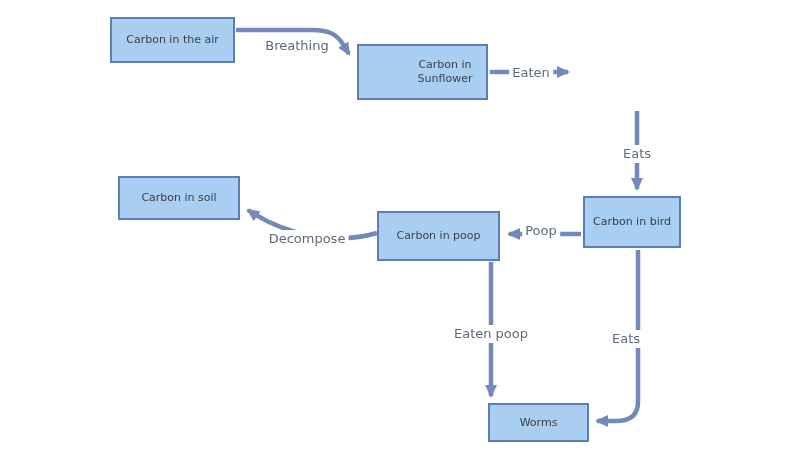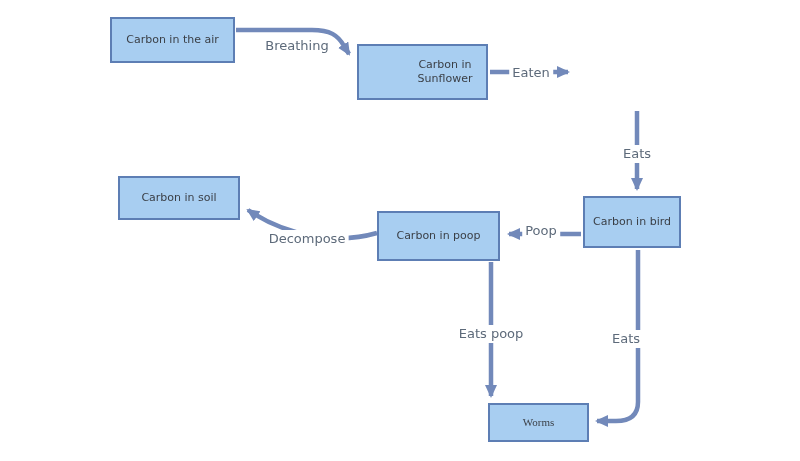--- a/index.html
+++ b/index.html
@@ -47,21 +47,21 @@
   }
   .node .node-label { display: inline-block; }
   .n-air       { left: 110px; top: 17px;  width: 125px; height: 46px; }
   .n-sunflower { left: 357px; top: 44px;  width: 131px; height: 56px; padding-left: 45px; }
   .n-sunflower .node-label { width: 82px; }
   .n-insect    { left: 577px; top: 54px;  width: 121px; height: 55px; }
   .n-insect .node-label { width: 96px; }
   .n-bird      { left: 583px; top: 196px; width: 98px; height: 52px; justify-content: center; }
   .n-poop      { left: 377px; top: 211px; width: 123px; height: 50px; }
   .n-soil      { left: 118px; top: 176px; width: 122px; height: 44px; }
-  .n-worms     { left: 488px; top: 403px; width: 101px; height: 39px; font-family: Liberation Serif, serif; }
+  .n-worms     { left: 488px; top: 403px; width: 101px; height: 39px; }
   .edge-label {
     position: absolute;
     transform: translateX(-50%);
     background: #ffffff;
     color: var(--label-text, #5D6A7A);
     font-size: 13px;
     line-height: 1.2;
     padding: 1px 3px;
     white-space: nowrap;
     z-index: 3;
@@ -111,16 +111,16 @@
   </div>
   <div class="node n-worms">
     <span class="node-label">Worms</span>
   </div>
 
   <span class="edge-label l-breathing">Breathing</span>
   <span class="edge-label l-eaten">Eaten</span>
   <span class="edge-label l-eats1">Eats</span>
   <span class="edge-label l-poop">Poop</span>
   <span class="edge-label l-decompose">Decompose</span>
-  <span class="edge-label l-eatspoop">Eats poop</span>
+  <span class="edge-label l-eatspoop">Eaten poop</span>
   <span class="edge-label l-eats2">Eats</span>
 
 </div>
 
 </body></html>

